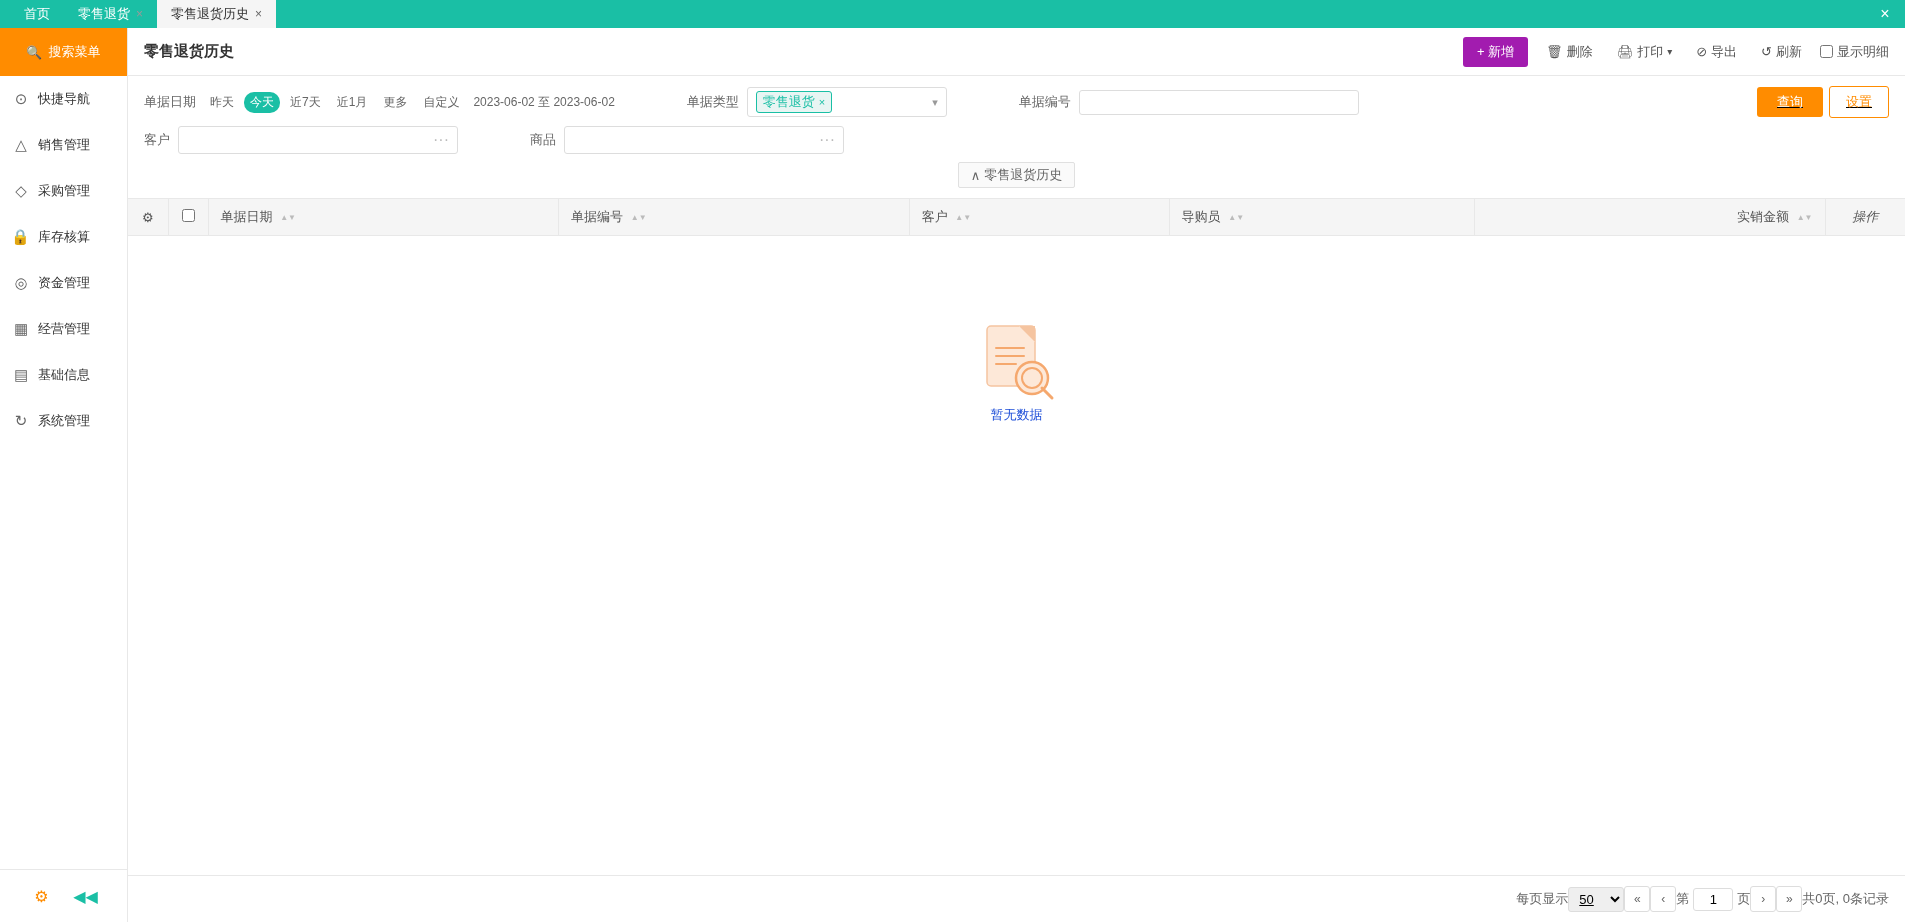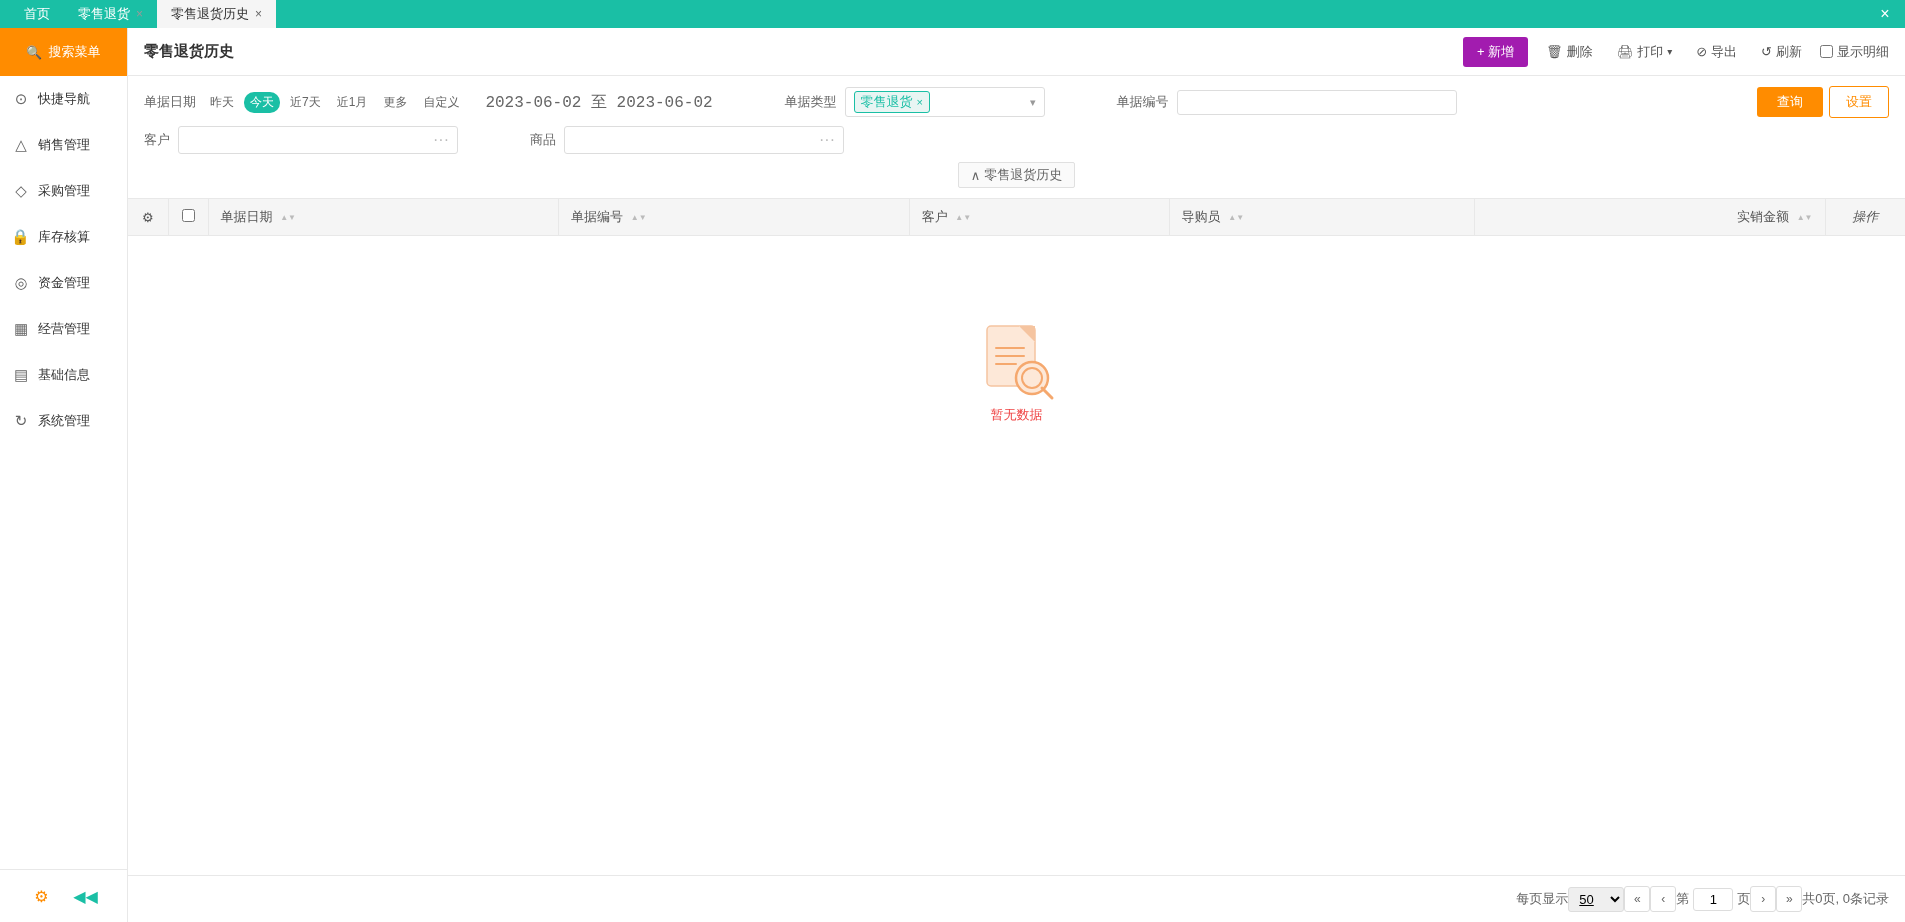--- a/index.html
+++ b/index.html
@@ -206,23 +206,22 @@
       font-size: 12px;
       border-radius: 2px;
     }
     .date-btn.active {
       background: #1abfa5;
       color: #fff;
       border-radius: 10px;
     }
     .date-range-text {
       color: #666;
-      font-size: 16px;
-      margin-left: 16px;
-      font-family: Liberation Mono, monospace;
+      font-size: 12px;
+      margin-left: 4px;
     }
     .filter-type-select {
       display: flex;
       align-items: center;
       border: 1px solid #ddd;
       border-radius: 3px;
       padding: 3px 8px;
       min-width: 200px;
       cursor: pointer;
       background: #fff;
@@ -319,21 +318,21 @@
 
     
     .empty-state {
       display: flex;
       flex-direction: column;
       align-items: center;
       justify-content: center;
       padding: 80px 0;
     }
     .empty-text {
-      color: #ef4444;
+      color: #1d4ed8;
       font-size: 13px;
     }
 
     
     .pagination-bar {
       background: #fff;
       border-top: 1px solid #e8e8e8;
       padding: 10px 16px;
       display: flex;
       align-items: center;
@@ -507,21 +506,21 @@
             </div>
             <span class="filter-arrow">▾</span>
           </div>
         </div>
 
         <div class="filter-item" style="margin-left:48px;">
           <span class="filter-label">单据编号</span>
           <input class="filter-input" type="text" style="min-width: 280px;">
         </div>
 
-        <div style="margin-left:auto;display:flex;gap:6px;align-items:center;">
+        <div style="margin-left:auto;display:flex;gap:6px;align-items:center;text-decoration:underline;">
           <button style="background:#ff8c00;color:#fff;border:none;padding:6px 20px;border-radius:3px;cursor:pointer;font-size:13px;">查询</button>
           <button style="background:#fff;color:#ff8c00;border:1px solid #ff8c00;padding:6px 16px;border-radius:3px;cursor:pointer;font-size:13px;">设置</button>
         </div>
       </div>
 
       <div class="filter-row">
 
         <div class="filter-item">
           <span class="filter-label">客户</span>
           <div style="display:flex;align-items:center;border:1px solid #ddd;border-radius:3px;padding:4px 8px;min-width:280px;background:#fff;">

